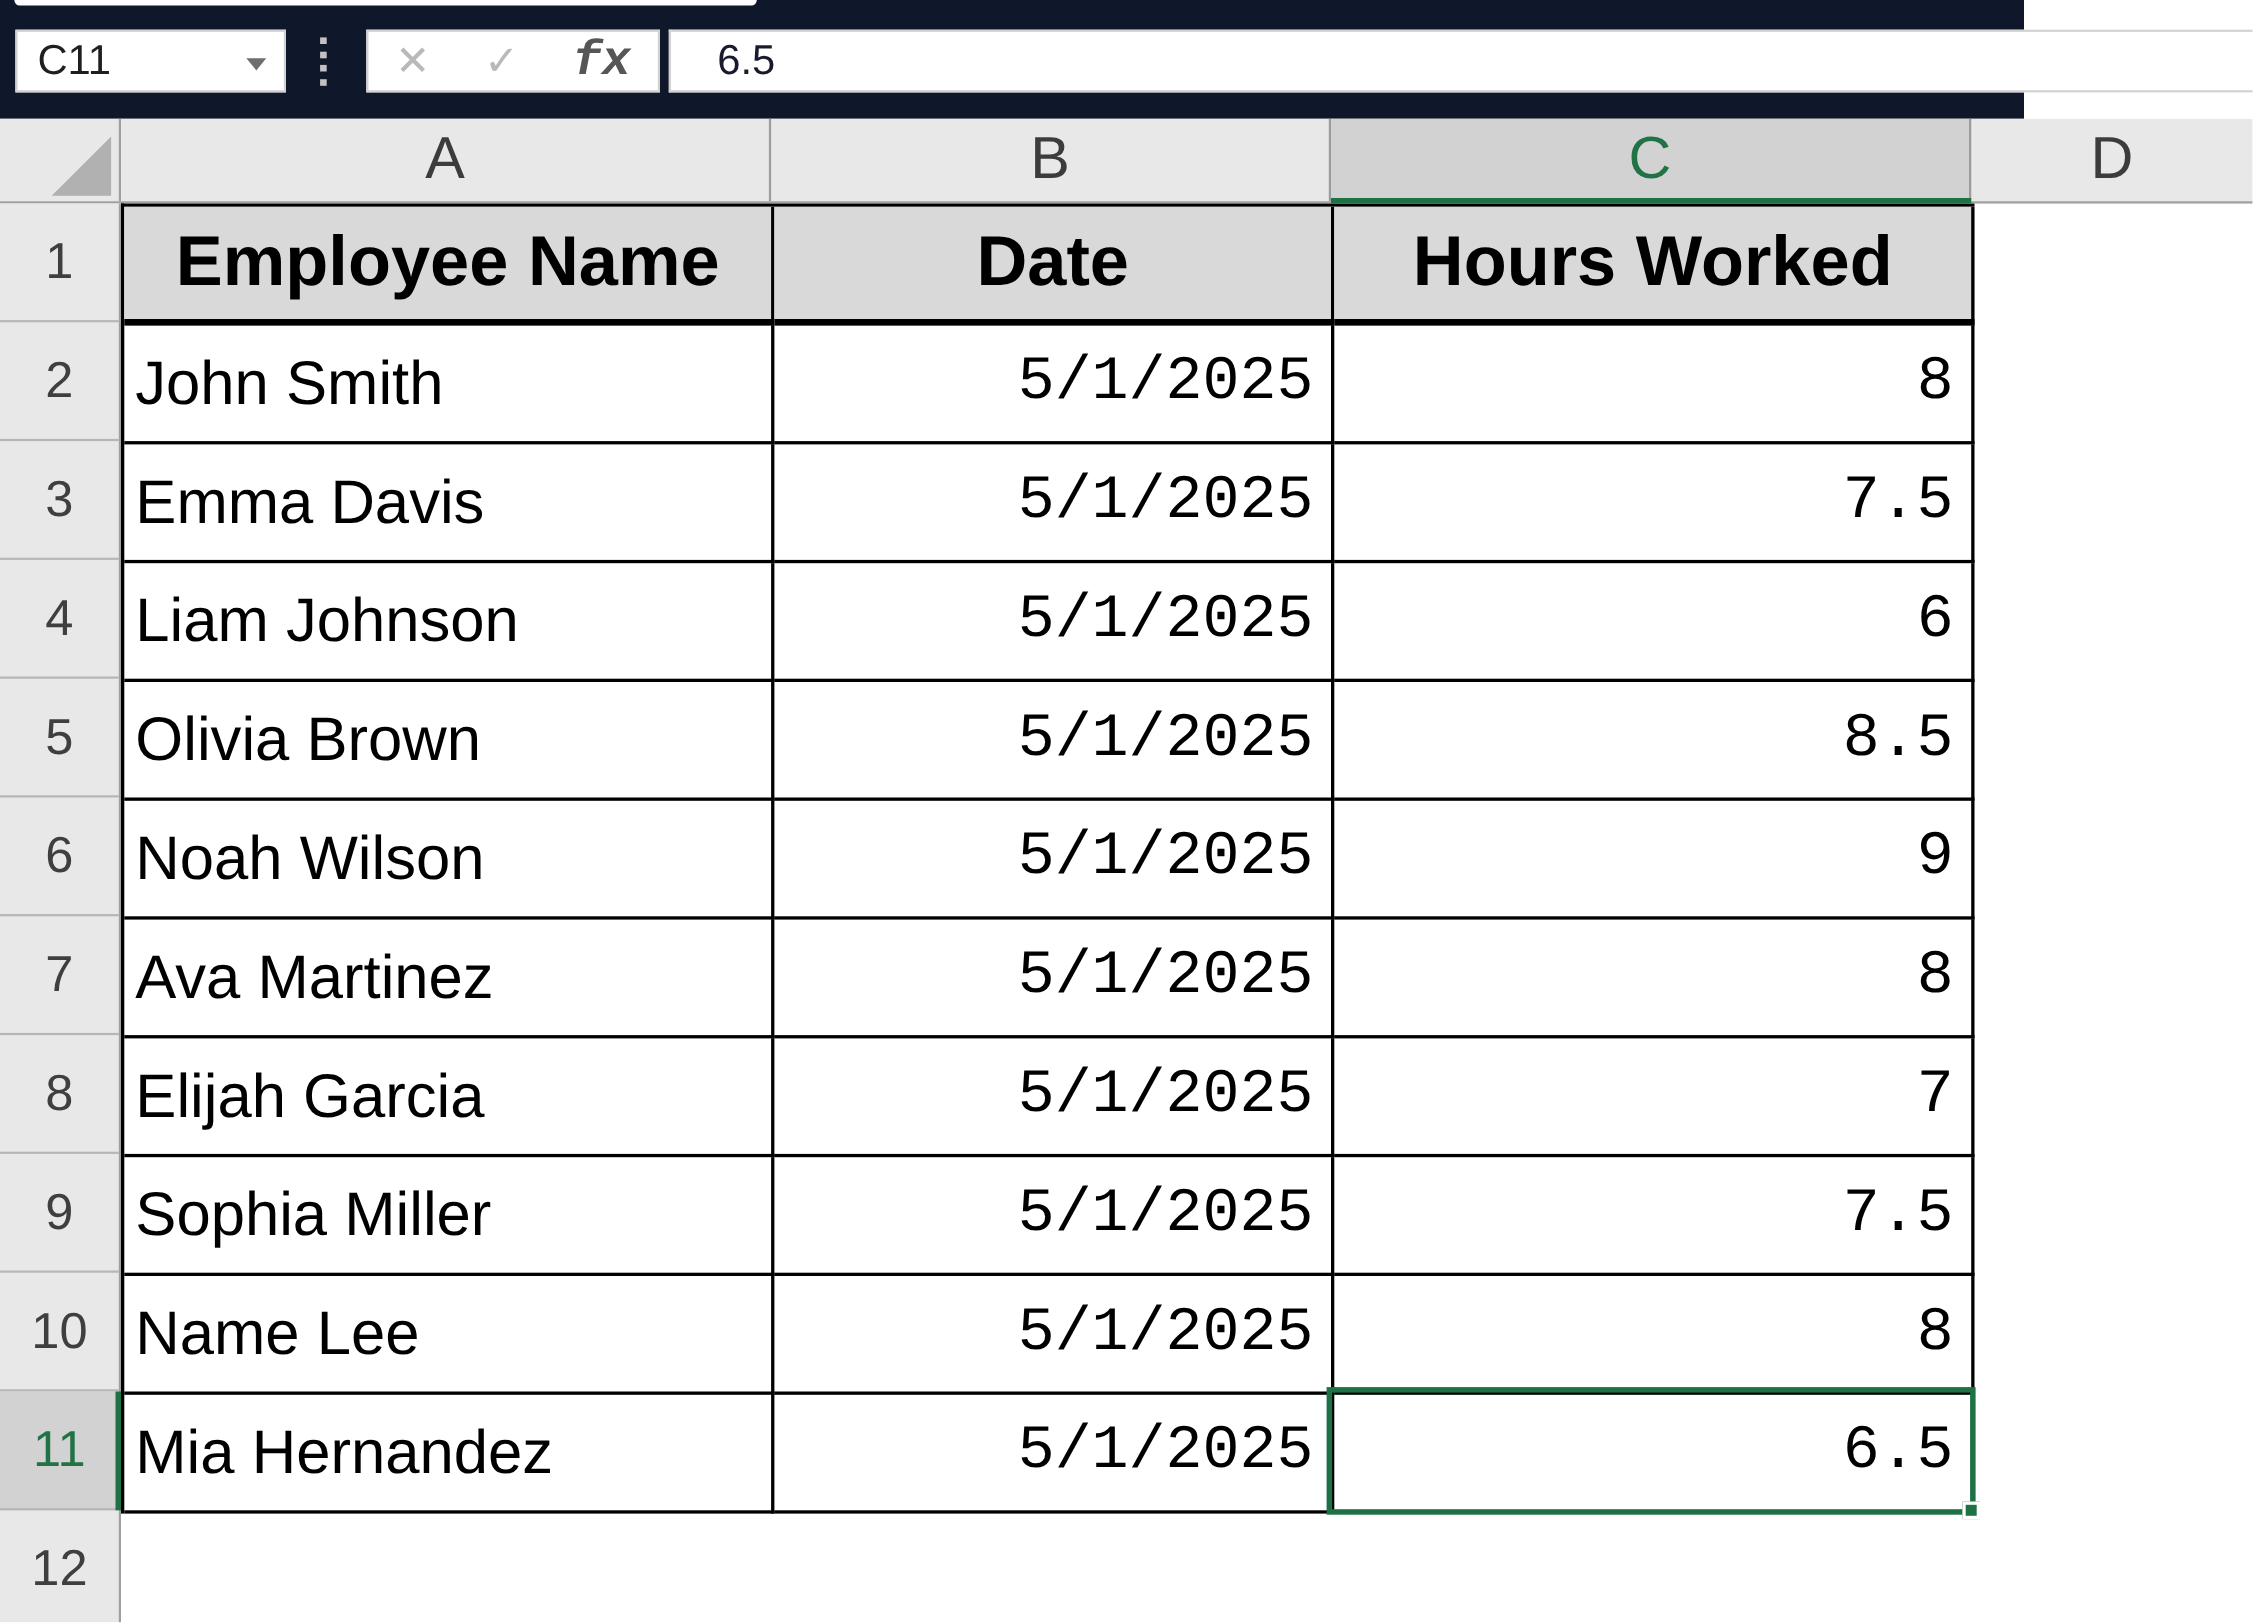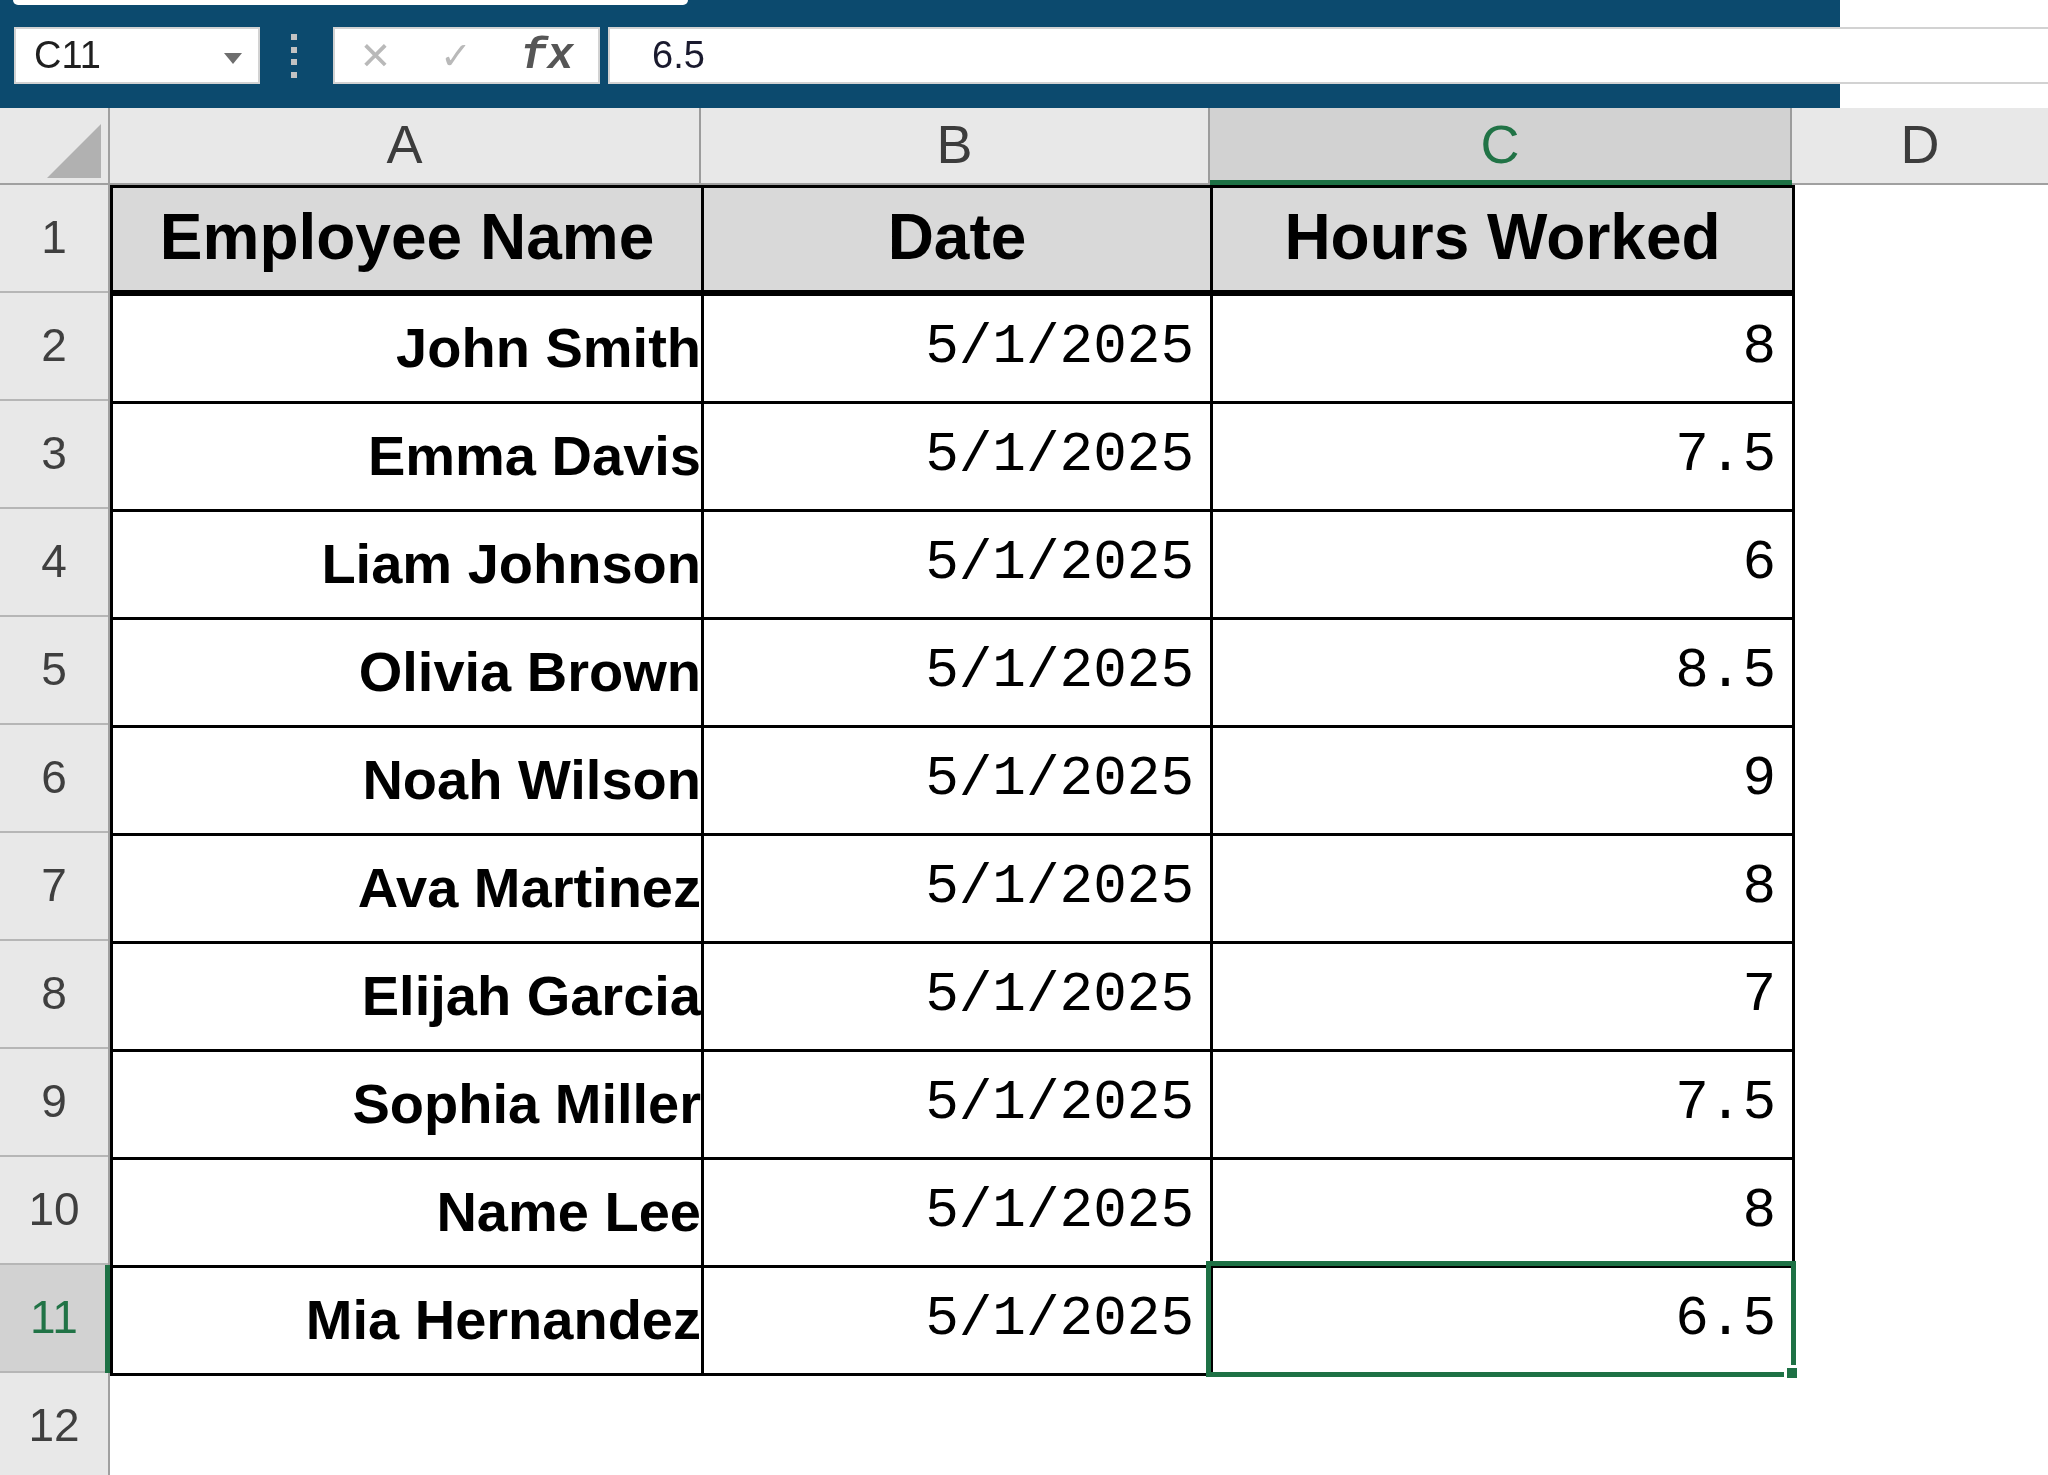--- a/index.html
+++ b/index.html
@@ -11,21 +11,21 @@
     overflow: hidden;
     background: #ffffff;
     font-family: "Liberation Sans", "DejaVu Sans", sans-serif;
     cursor: default;
     -webkit-font-smoothing: antialiased;
   }
 
   
   .fbar {
     position: absolute; left: 0; top: 0; width: 1840px; height: 108px;
-    background: #0c4a6e;
+    background: #0f172a;
   }
   .ribbon-edge {
     position: absolute; left: 13px; top: 0; width: 675px; height: 5px;
     background: #ffffff; border-radius: 0 0 5px 5px;
   }
   .namebox {
     position: absolute; left: 14px; top: 27px; width: 246px; height: 57px;
     background: #ffffff; border: 2px solid #d2d2d2;
     font-size: 38px; color: #1f1f1f; line-height: 53px; padding-left: 18px;
   }
@@ -114,21 +114,21 @@
   }
   .cell {
     border-right: 3px solid #000; border-bottom: 3px solid #000;
     font-size: 56px; color: #000; line-height: 103px;
     white-space: nowrap; overflow: hidden;
   }
   .cell.th {
     background: #d9d9d9; font-weight: bold; font-size: 64px;
     text-align: center; border-bottom-width: 6px; line-height: 99px;
   }
-  .cell.cname { text-align: right; padding-left: 10px; font-weight: bold; }
+  .cell.cname { text-align: left; padding-left: 10px; }
   .cell.cdate, .cell.chours { text-align: right; padding-right: 16px; font-family: Liberation Mono, monospace; }
 
   
   .selection {
     position: absolute; left: 1206px; top: 1153px; width: 590px; height: 116px;
     border: 5px solid #1e7145; z-index: 5;
   }
   .fill-handle {
     position: absolute; right: -9px; bottom: -9px; width: 16px; height: 16px;
     background: #1e7145; border: 3px solid #ffffff;

